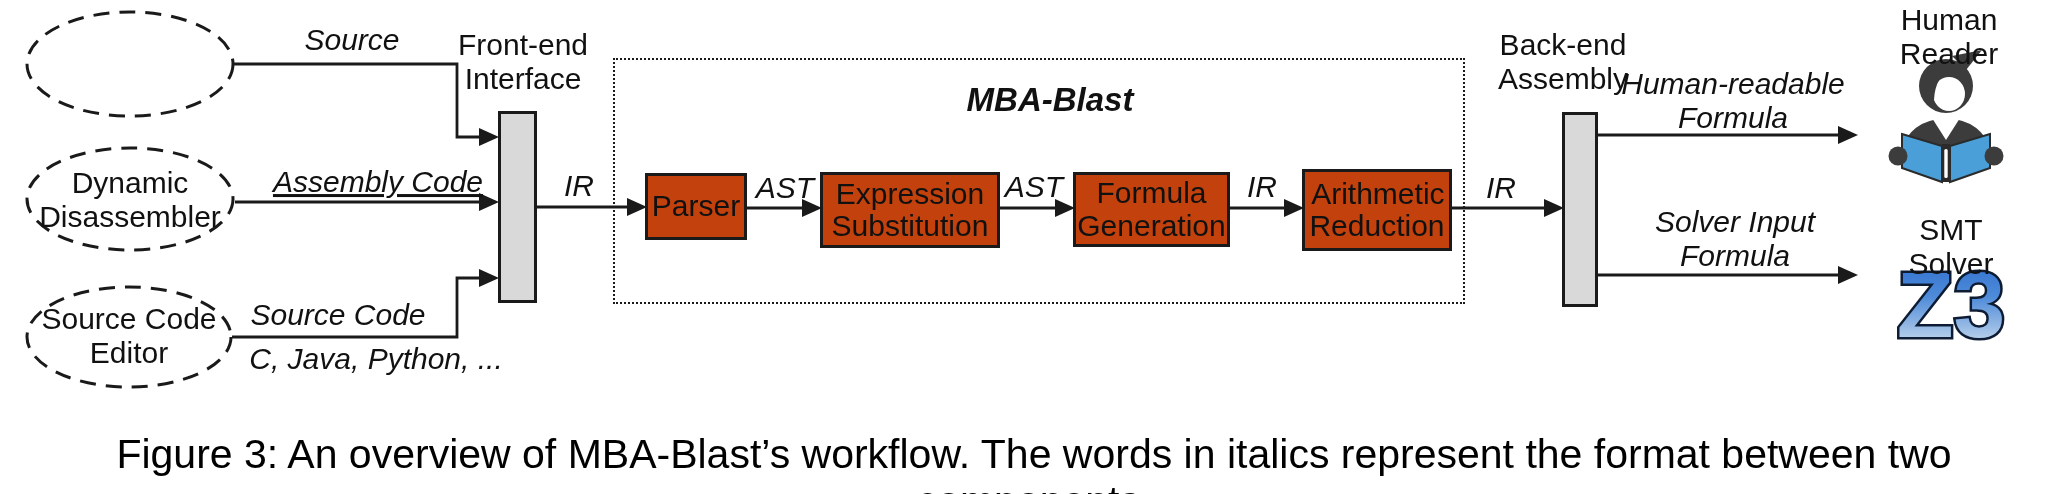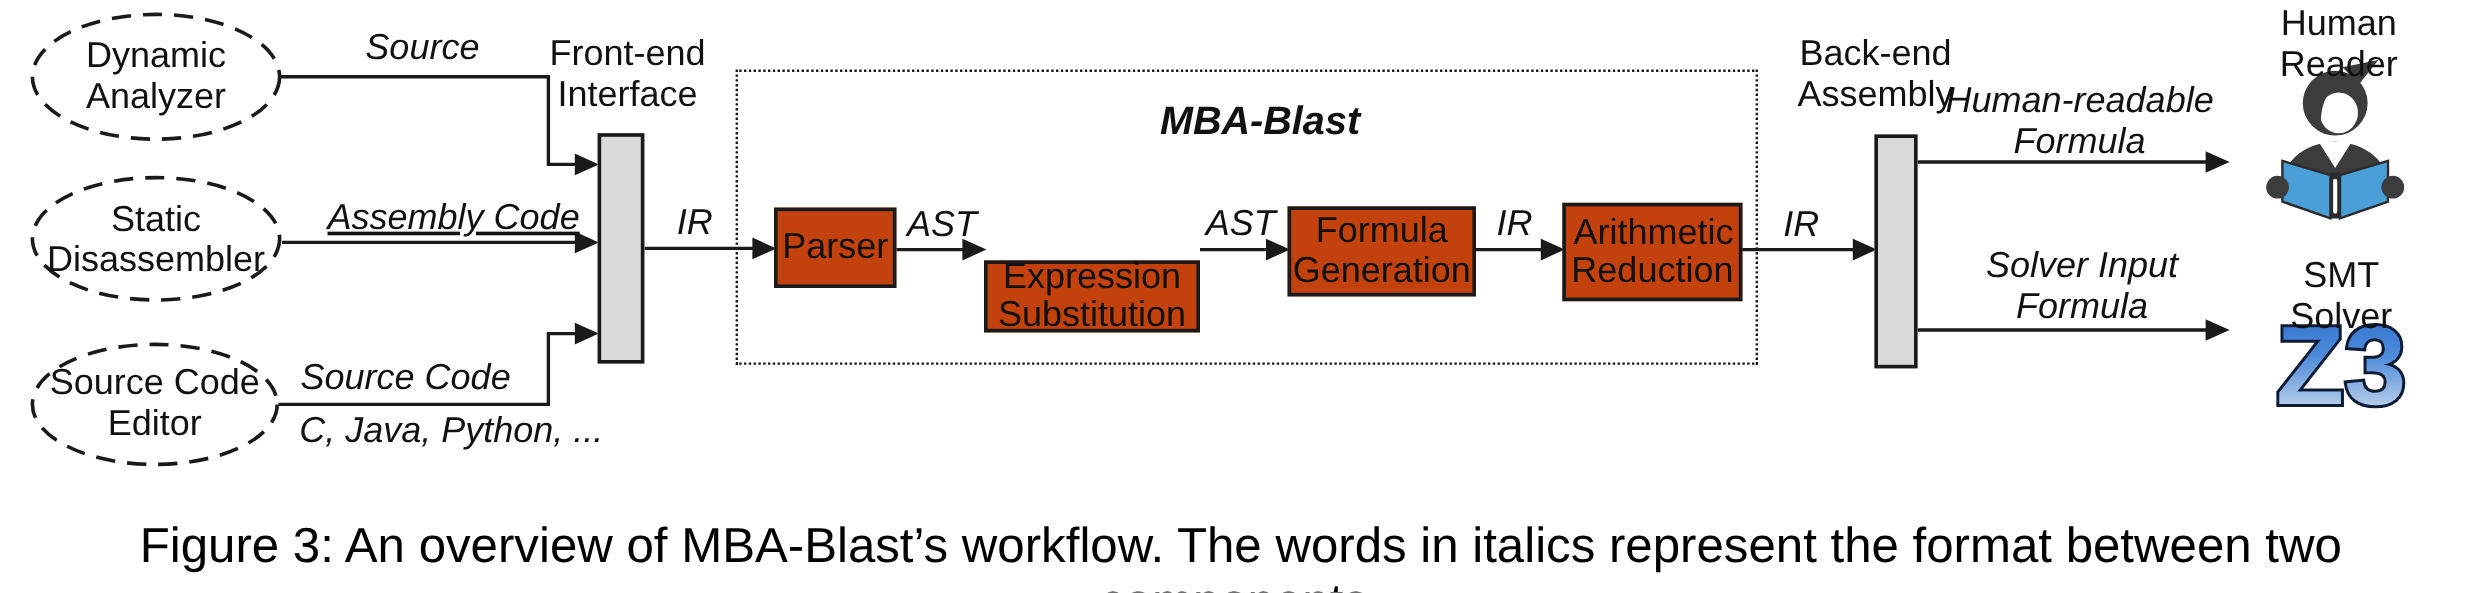--- a/index.html
+++ b/index.html
@@ -114,30 +114,28 @@
       <text x="1951" y="337" text-anchor="middle" font-family="Liberation Sans, sans-serif" font-size="93" font-weight="bold" fill="url(#z3grad)" stroke="#0d1b33" stroke-width="5" paint-order="stroke">Z3</text>
     </g>
   </svg>
 
   <div class="mba-box"></div>
 
   <div class="bar" style="left:498px; top:111px; width:39px; height:192px;"></div>
   <div class="bar" style="left:1562px; top:112px; width:36px; height:195px;"></div>
 
   <div class="node" style="left:645px; top:173px; width:102px; height:67px;">Parser</div>
-  <div class="node" style="left:820px; top:172px; width:180px; height:60px;margin-top:45px;">Expression
+  <div class="node" style="left:820px; top:172px; width:180px; height:76px;">Expression
 Substitution</div>
   <div class="node" style="left:1073px; top:172px; width:157px; height:75px;">Formula
 Generation</div>
   <div class="node" style="left:1302px; top:169px; width:150px; height:82px;text-align:right;">Arithmetic
 Reduction</div>
 
-  <div class="lbl" style="left:130px; top:64px;">Dynamic
-Analyzer</div>
-  <div class="lbl" style="left:130px; top:200px;">Static
+  <div class="lbl" style="left:130px; top:200px;">Dynamic
 Disassembler</div>
   <div class="lbl" style="left:129px; top:336px;">Source Code
 Editor</div>
 
   <div class="lbl it" style="left:352px; top:40px;">Source</div>
   <div class="lbl it" style="left:378px; top:182px;text-decoration:underline;">Assembly Code</div>
   <div class="lbl it" style="left:338px; top:315px;">Source Code</div>
   <div class="lbl it" style="left:376px; top:359px;text-align:center;">C, Java, Python, ...</div>
   <div class="lbl it" style="left:579px; top:186px;">IR</div>
   <div class="lbl it" style="left:785px; top:188px;">AST</div>

